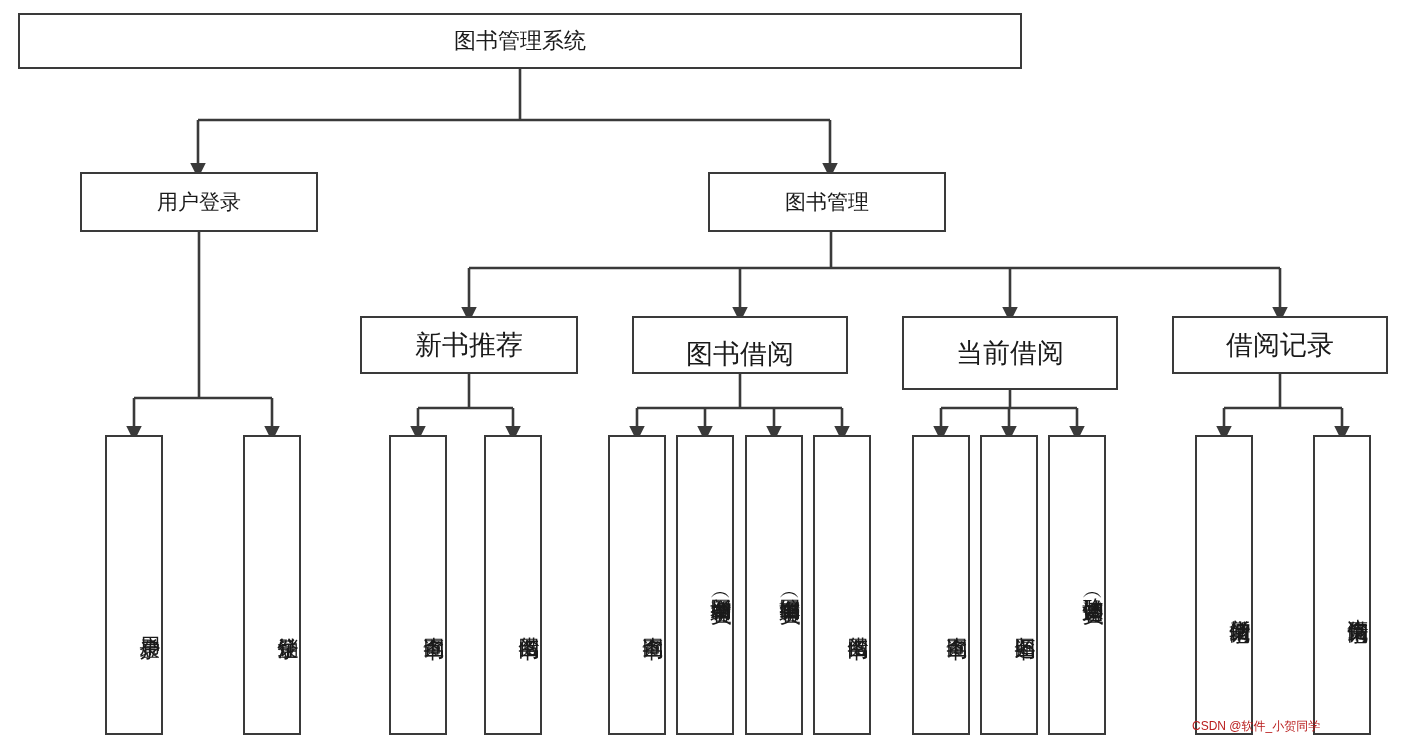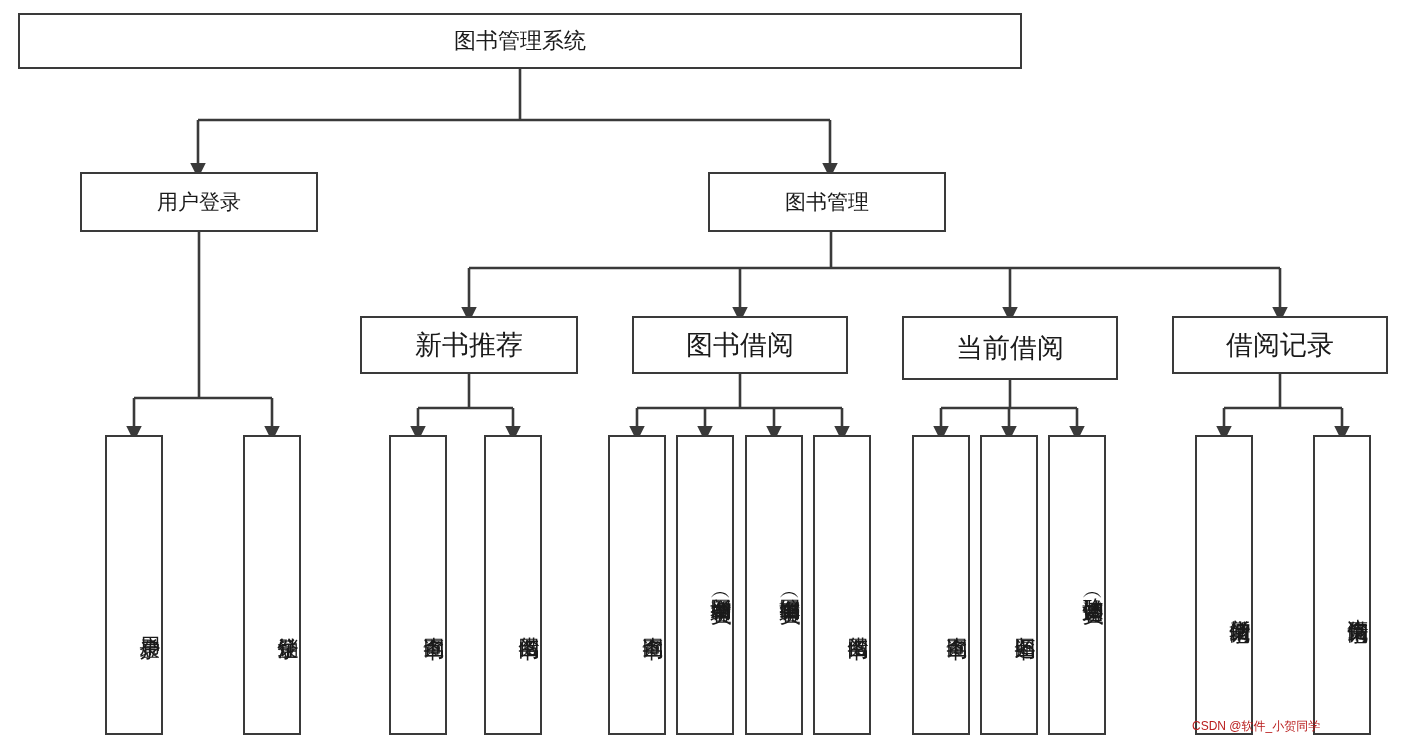--- a/index.html
+++ b/index.html
@@ -145,24 +145,24 @@
   <div class="node lvl1" style="left:80px; top:172px; width:238px; height:60px;">
     <span>用户登录</span>
   </div>
   <div class="node lvl1" style="left:708px; top:172px; width:238px; height:60px;">
     <span>图书管理</span>
   </div>
 
   <div class="node lvl2" style="left:360px; top:316px; width:218px; height:58px;">
     <span>新书推荐</span>
   </div>
-  <div class="node lvl2" style="left:632px; top:316px; width:216px; height:58px;">
+  <div class="node lvl2" style="left:632px; top:316px; width:216px; height:58px;align-items:flex-end;">
     <span>图书借阅</span>
   </div>
-  <div class="node lvl2" style="left:902px; top:316px; width:216px; height:64px;justify-content:center;">
+  <div class="node lvl2" style="left:902px; top:316px; width:216px; height:74px;justify-content:center;">
     <span>当前借阅</span>
   </div>
   <div class="node lvl2" style="left:1172px; top:316px; width:216px; height:58px;">
     <span>借阅记录</span>
   </div>
 
   <div class="node leaf" style="left:105px; top:435px; width:58px; height:300px; padding-top:80px;">
     <span class="lbl">用户登录</span>
   </div>
   <div class="node leaf" style="left:243px; top:435px; width:58px; height:300px; padding-top:80px;">

